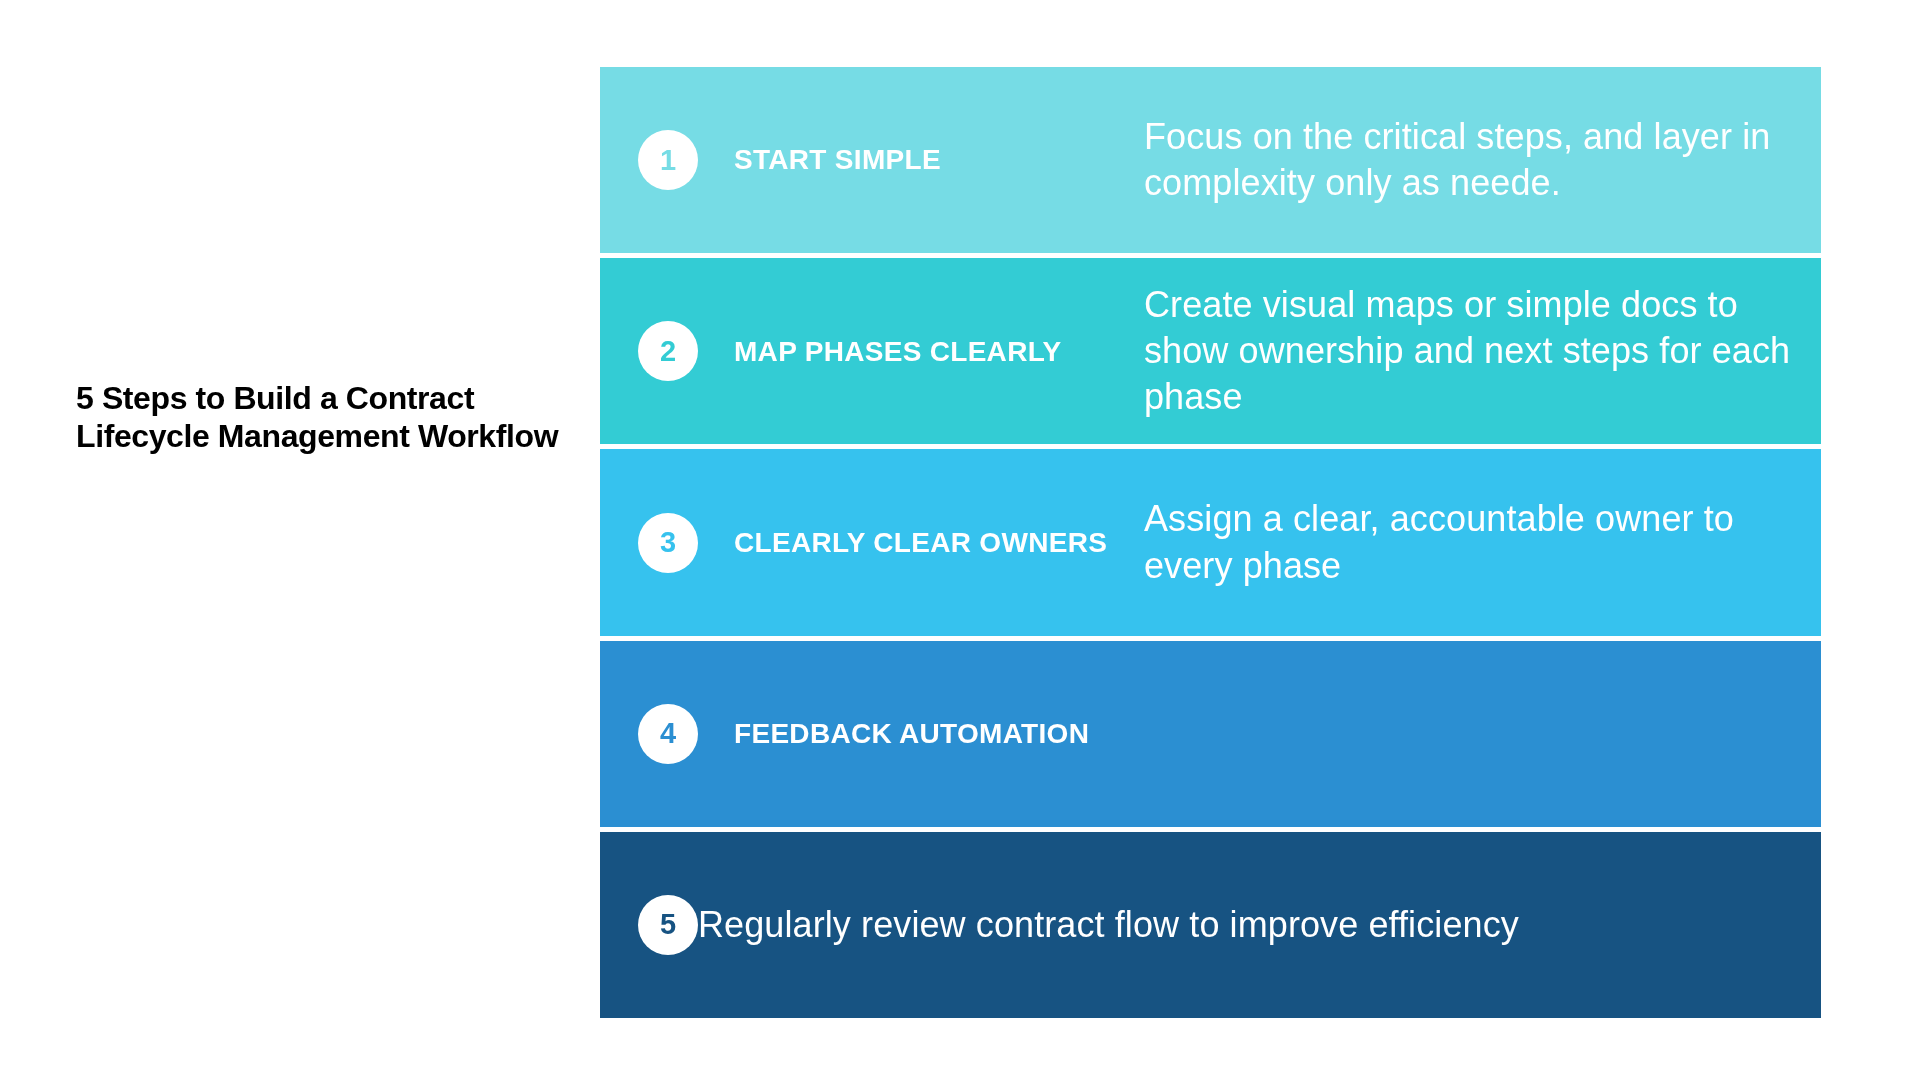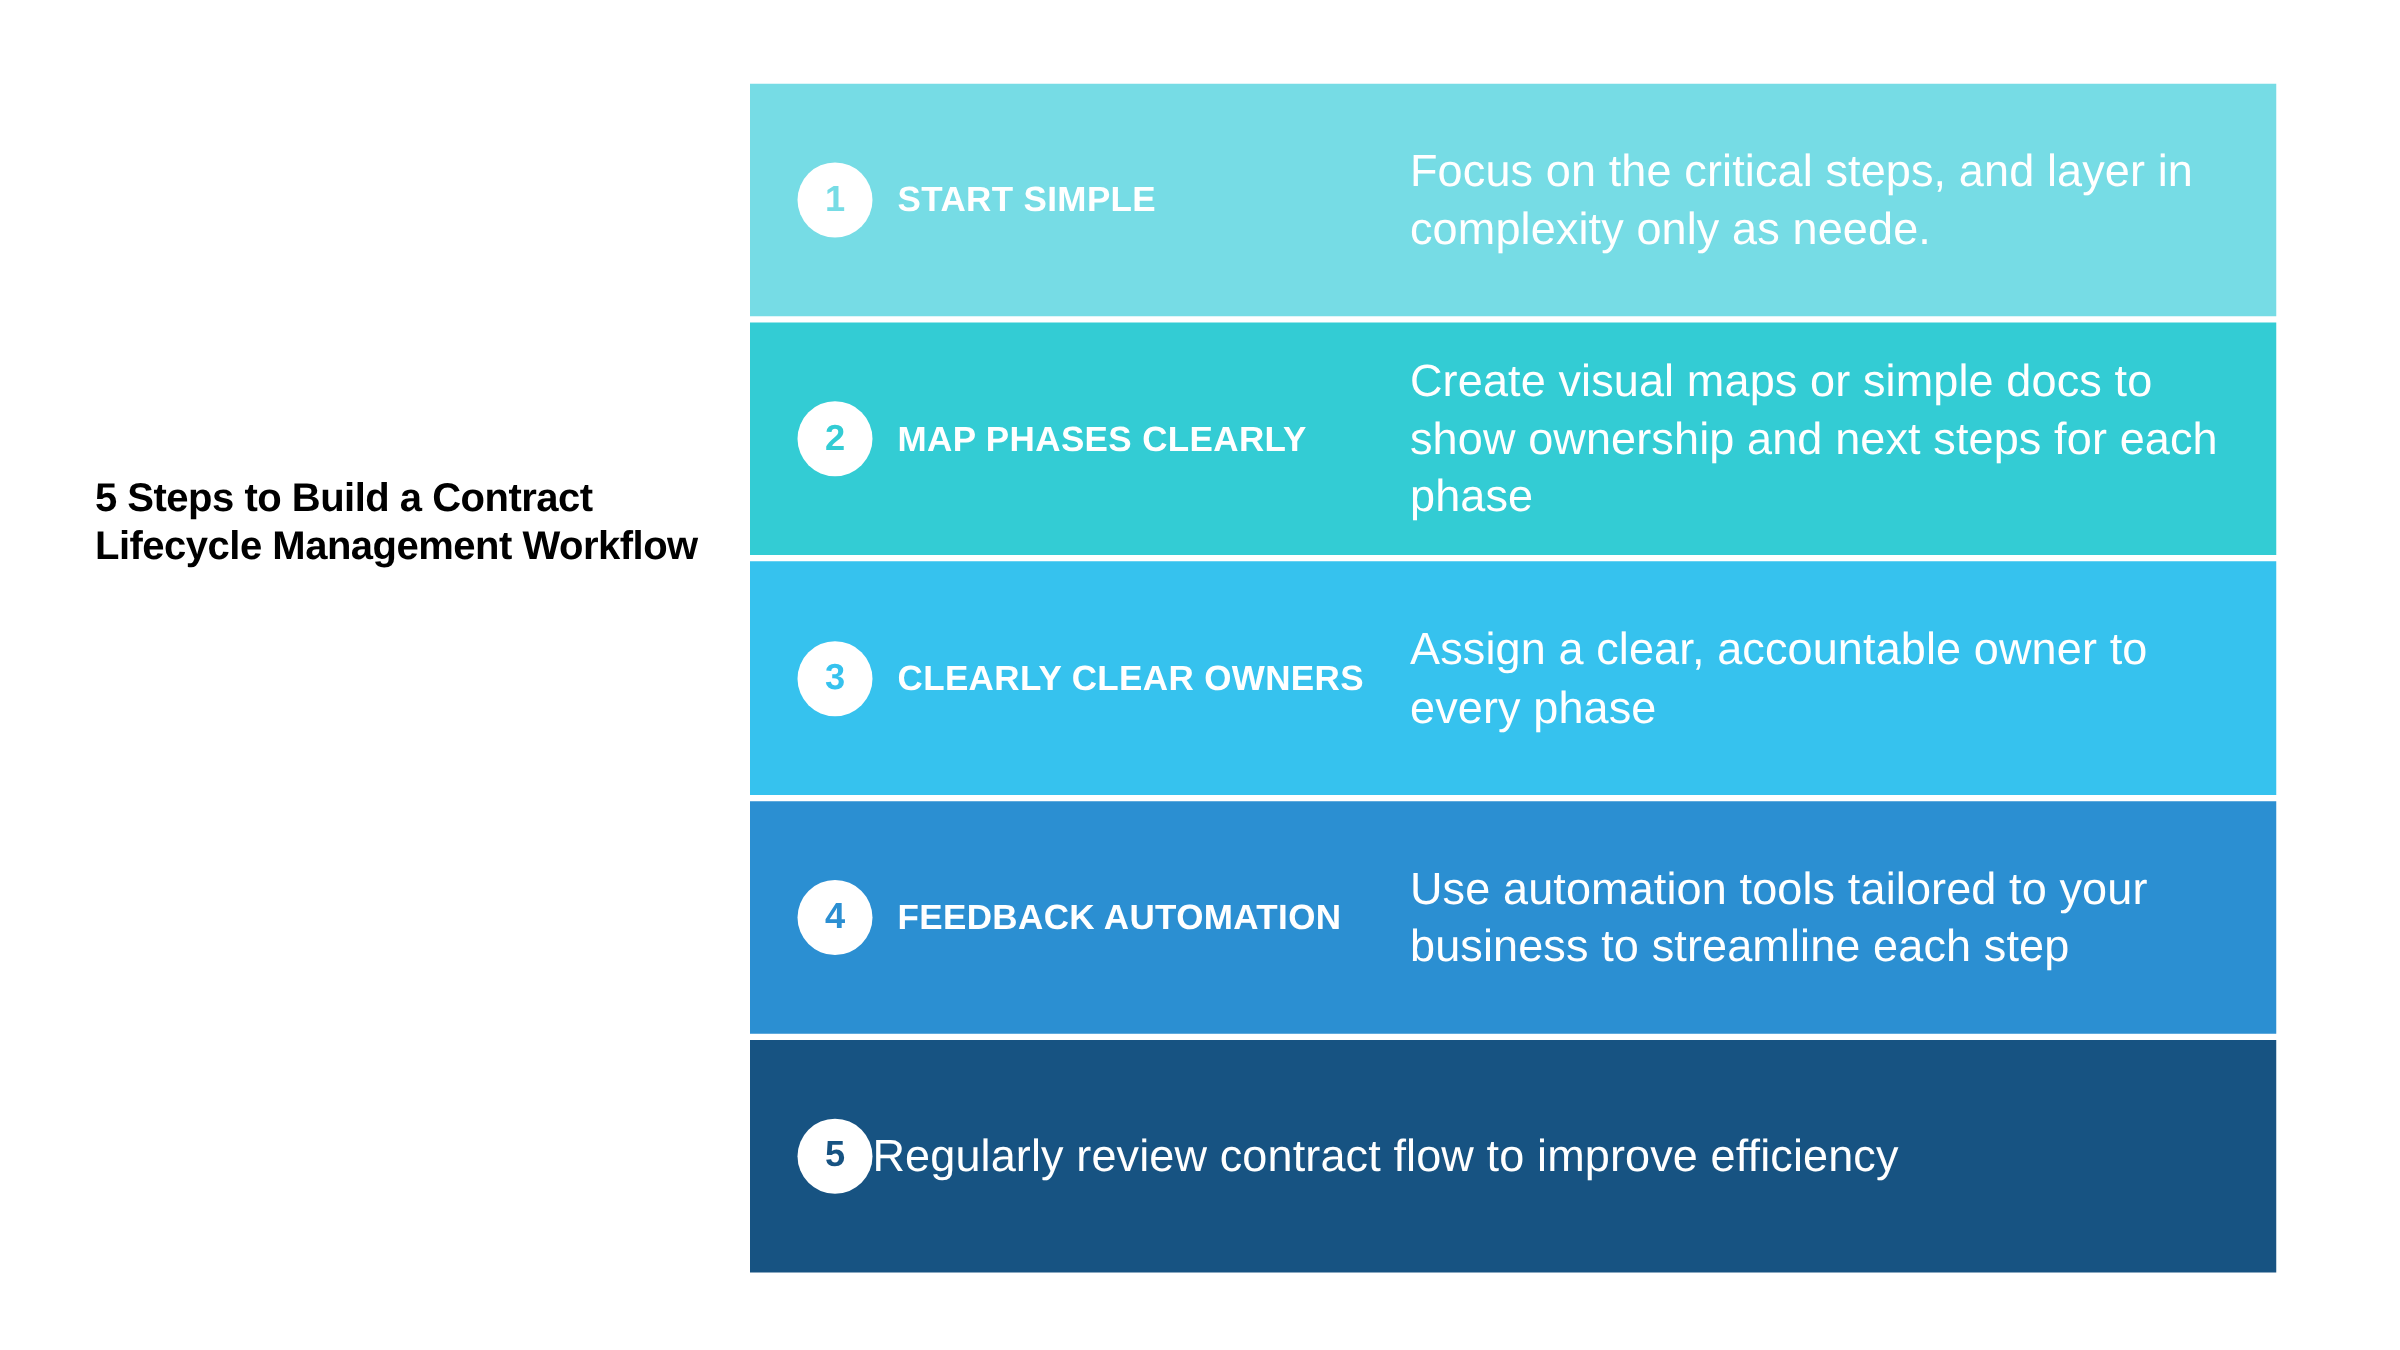--- a/index.html
+++ b/index.html
@@ -67,21 +67,21 @@
     align-items: center;
     justify-content: center;
     font-size: 29px;
     font-weight: 700;
     line-height: 1;
   }
 
   .step-title {
     flex: 0 0 auto;
     width: 410px;
-    margin-left: 20px;
+    margin-left: 36px;
     color: #ffffff;
     font-size: 28px;
     font-weight: 700;
     letter-spacing: 0.3px;
     line-height: 1.2;
   }
 
   .step-desc {
     flex: 1 1 auto;
     color: #ffffff;
@@ -127,21 +127,20 @@
       </div>
       <div class="step-title">CLEARLY CLEAR OWNERS</div>
       <div class="step-desc">Assign a clear, accountable owner to every phase</div>
     </div>
 
     <div class="step-row" style="background: rgb(43, 143, 210);">
       <div class="step-badge" style="background: rgb(255, 255, 255); color: rgb(43, 143, 210);">
         <span>4</span>
       </div>
       <div class="step-title">FEEDBACK AUTOMATION</div>
-      <div class="step-desc">Use automation tools tailored to your business to streamline each step</div>
     </div>
 
     <div class="step-row" style="background: rgb(23, 83, 130);">
       <div class="step-badge" style="background: rgb(255, 255, 255); color: rgb(23, 83, 130);">
         <span>5</span>
       </div>
       <div class="step-desc">Regularly review contract flow to improve efficiency</div>
     </div>
 
   </div>

